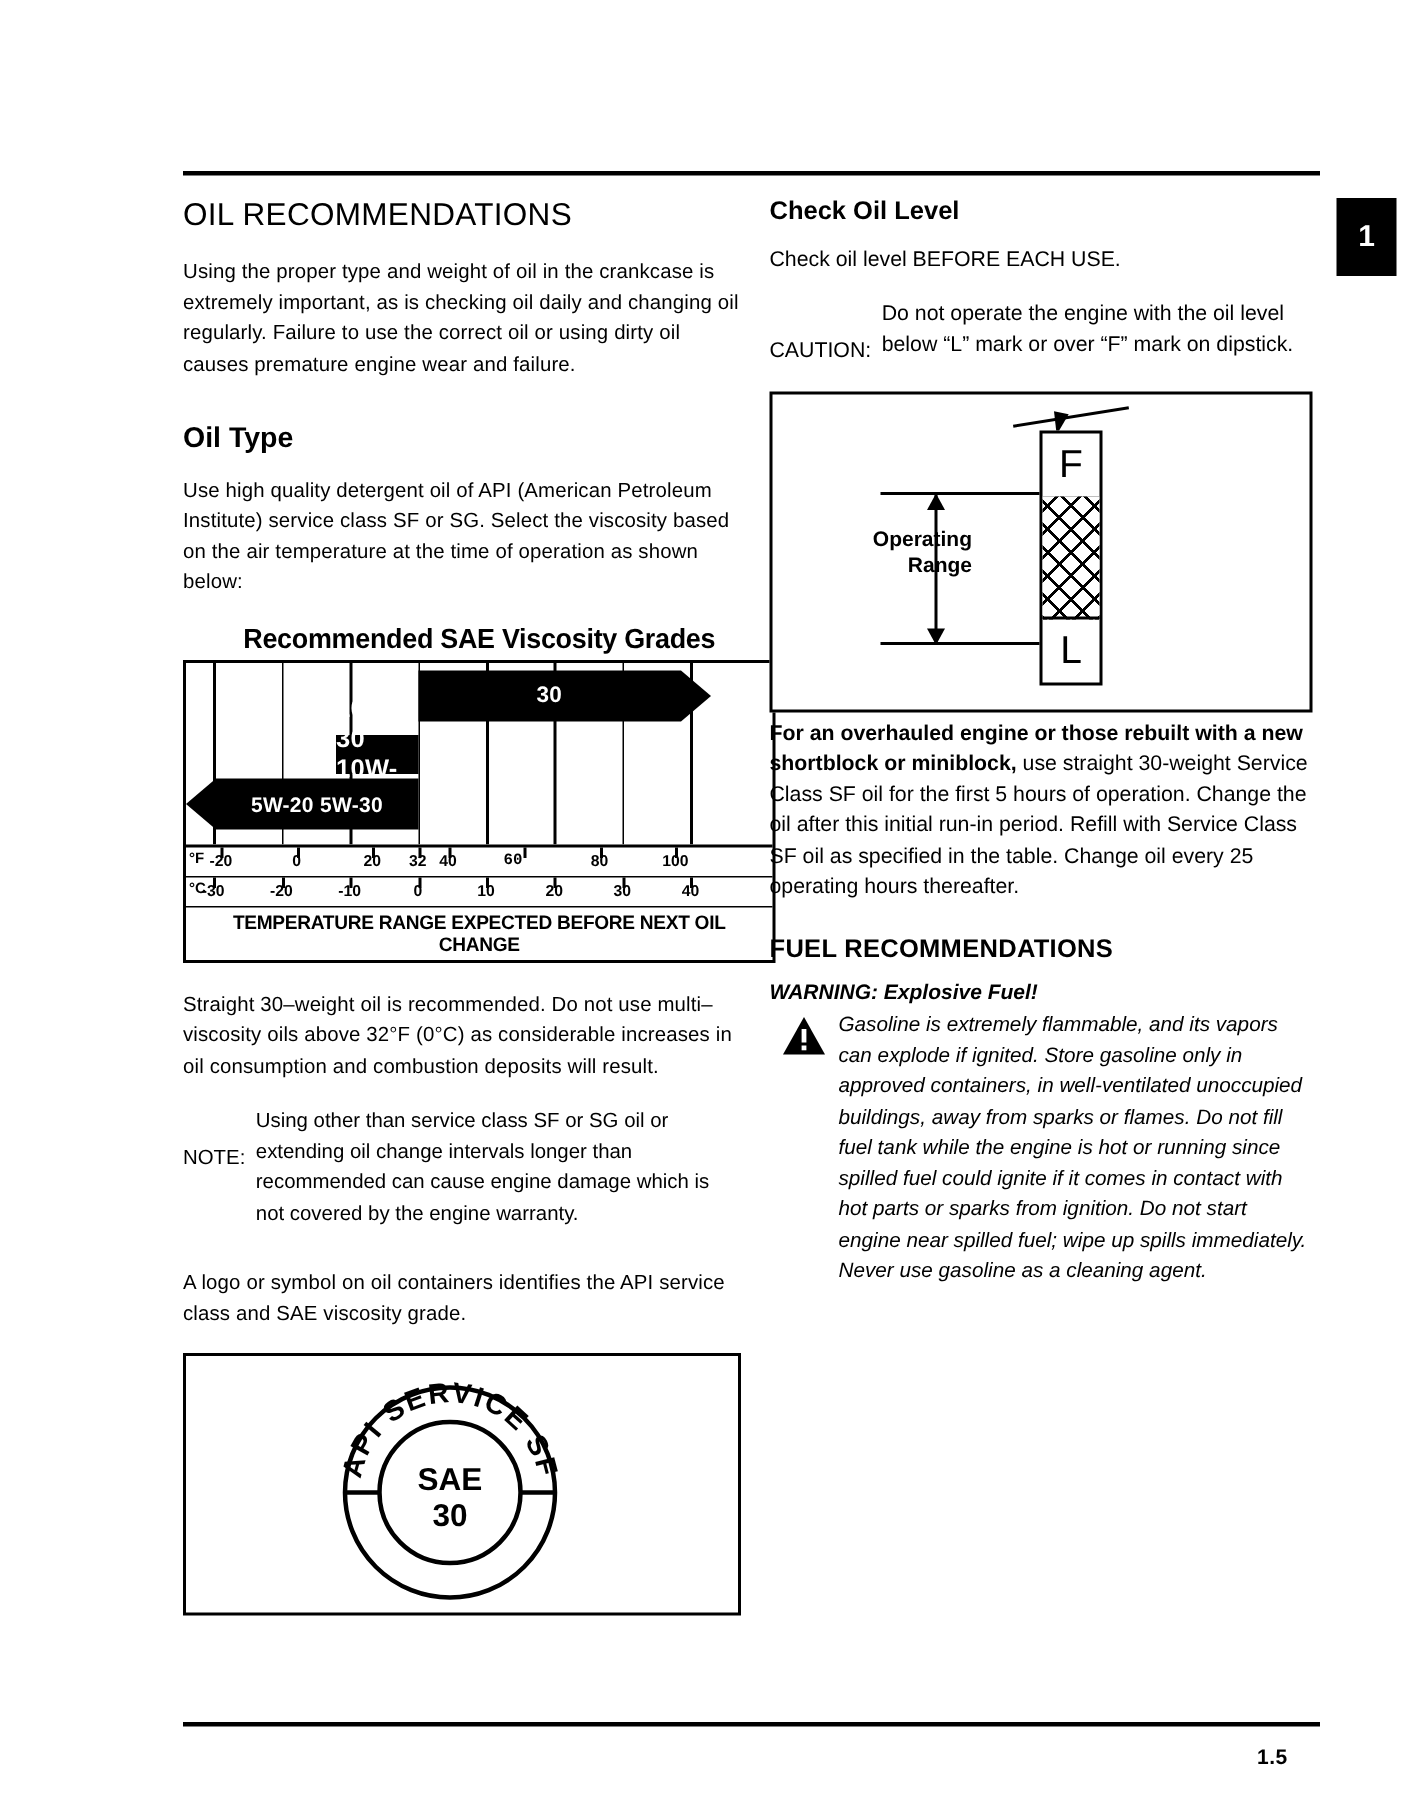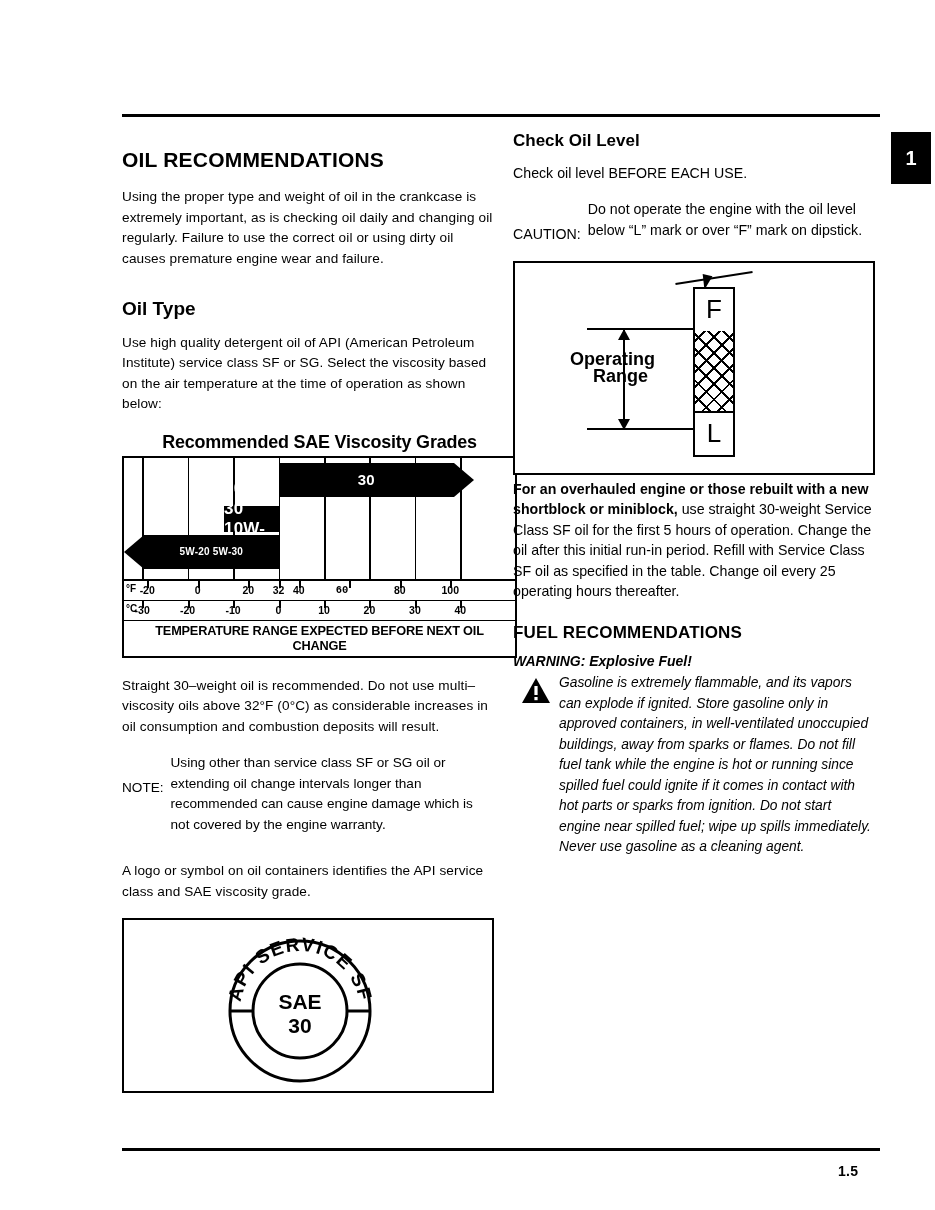--- a/index.html
+++ b/index.html
@@ -72,23 +72,23 @@
   }
   .col-right {
     position: absolute;
     left: 513px;
     top: 132px;
     width: 362px;
   }
 
   h1.sec {
     font-size: 21px;
-    font-weight: bold;
+    font-weight: normal;
     letter-spacing: .2px;
-    margin: 16px 0 16px 0;
+    margin: 0 0 16px 0;
     line-height: 1.1;
   }
   h2.sub {
     font-size: 19px;
     font-weight: bold;
     margin: 30px 0 13px 0;
     line-height: 1.1;
   }
 
   h3.rsec {
@@ -172,21 +172,21 @@
     background: #000;
   }
   .bar {
     position: absolute;
     background: #000;
     color: #fff;
     font-weight: bold;
     display: flex;
     align-items: center;
     justify-content: center;
-    font-size: 10px;
+    font-size: 14px;
     letter-spacing: .2px;
   }
   .bar.b30 { font-size: 15px; }
   .bar.small { font-size: 17px; }
   
   .arrow-r {
     position: absolute;
     width: 0; height: 0;
     border-top: 17px solid transparent;
     border-bottom: 17px solid transparent;
@@ -271,21 +271,21 @@
     background-color: #fff;
     background-image:
       repeating-linear-gradient(45deg,  #000 0 2px, transparent 2px 11px),
       repeating-linear-gradient(-45deg, #000 0 2px, transparent 2px 11px);
   }
   .oper-label {
     position: absolute;
     left: 55px;
     top: 88px;
     font-weight: bold;
-    font-size: 18px;
+    font-size: 14px;
     line-height: 17px;
     text-align: right;
     width: 78px;
   }
   .lead-top {
     position: absolute;
     left: 72px;
     top: 65px;
     width: 108px;
     height: 2px;

